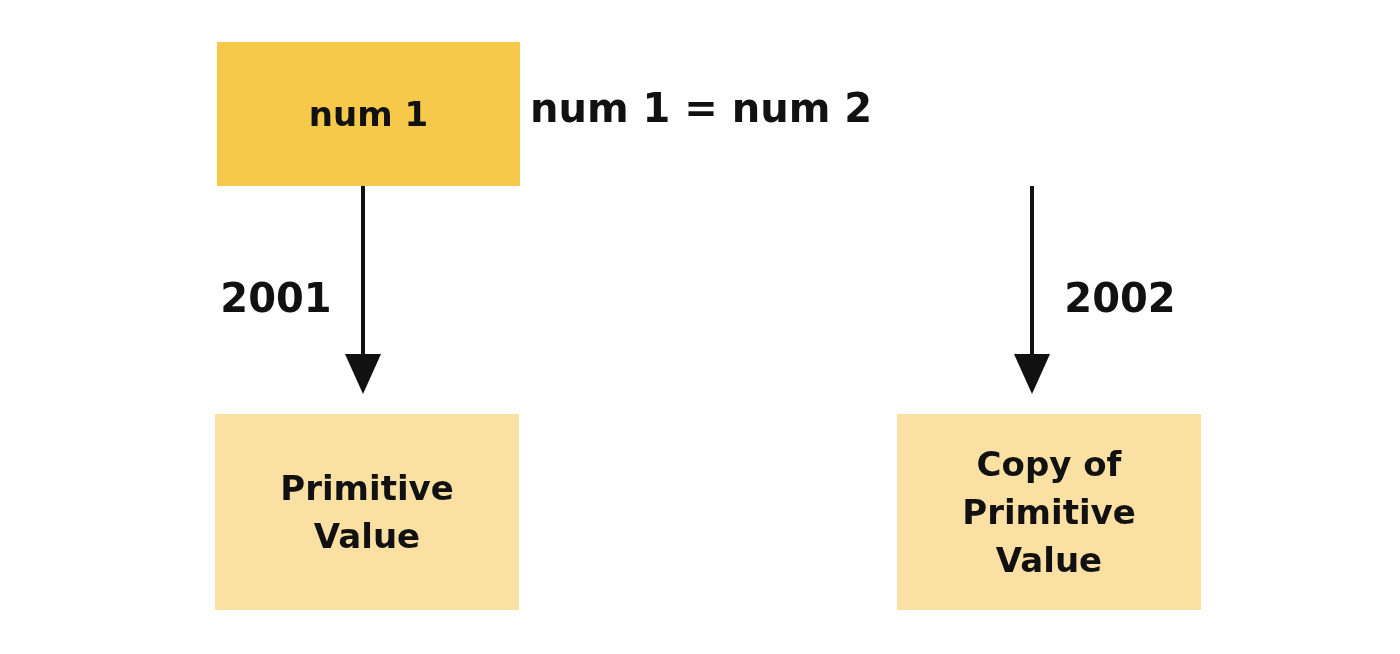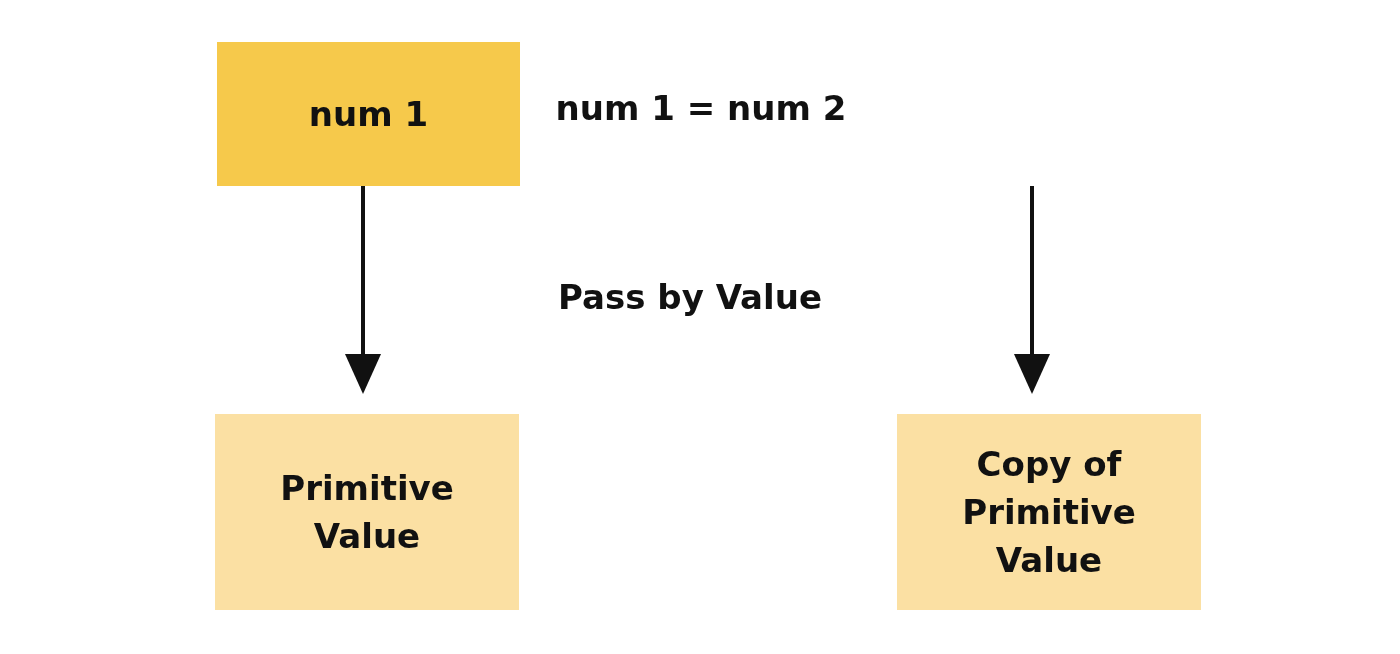--- a/index.html
+++ b/index.html
@@ -37,21 +37,21 @@
   .box-label {
     font-size: 34px;
     font-weight: 700;
     text-align: center;
     white-space: pre-line;
     line-height: 1.42;
   }
   .float-text {
     position: absolute;
     transform: translate(-50%, -50%);
-    font-size: 34px;
+    font-size: 40px;
     font-weight: 700;
     text-align: center;
     white-space: nowrap;
   }
   .arrow {
     position: absolute;
     width: 40px;
     height: 210px;
     color: var(--arrow, #111111);
   }
@@ -73,23 +73,24 @@
   <div class="float-text" style="left:701px; top:108px;">num 1 = num 2</div>
 
 
   <div class="arrow" style="left:343px; top:186px;">
     <svg viewBox="0 0 40 210">
       <line x1="20" y1="0" x2="20" y2="172" stroke="currentColor" stroke-width="4"></line>
       <polygon points="2,168 38,168 20,208" fill="currentColor"></polygon>
     </svg>
   </div>
 
+  <div class="float-text" style="left:276px; top:298px;">2001</div>
 
-  <div class="float-text" style="left:690px; top:297px;">Pass by Value</div>
 
+  <div class="float-text" style="left:1120px; top:298px;">2002</div>
 
   <div class="arrow" style="left:1012px; top:186px;">
     <svg viewBox="0 0 40 210">
       <line x1="20" y1="0" x2="20" y2="172" stroke="currentColor" stroke-width="4"></line>
       <polygon points="2,168 38,168 20,208" fill="currentColor"></polygon>
     </svg>
   </div>
 
   <div class="value-box" style="left:215px; top:414px;">
     <span class="box-label">Primitive

